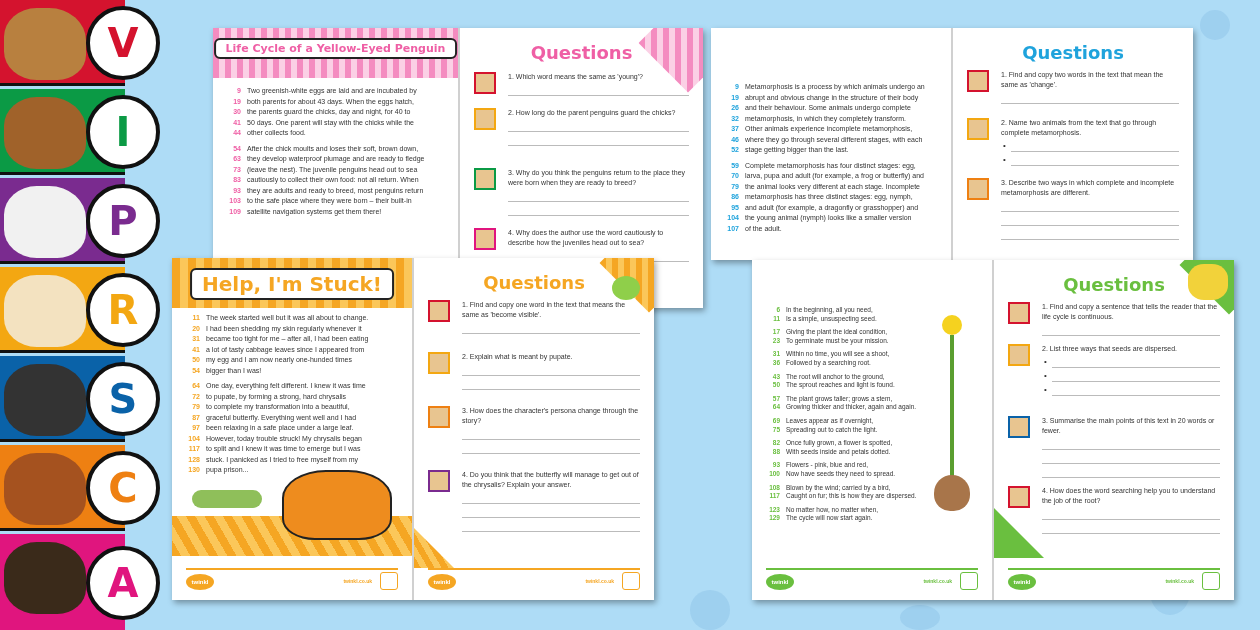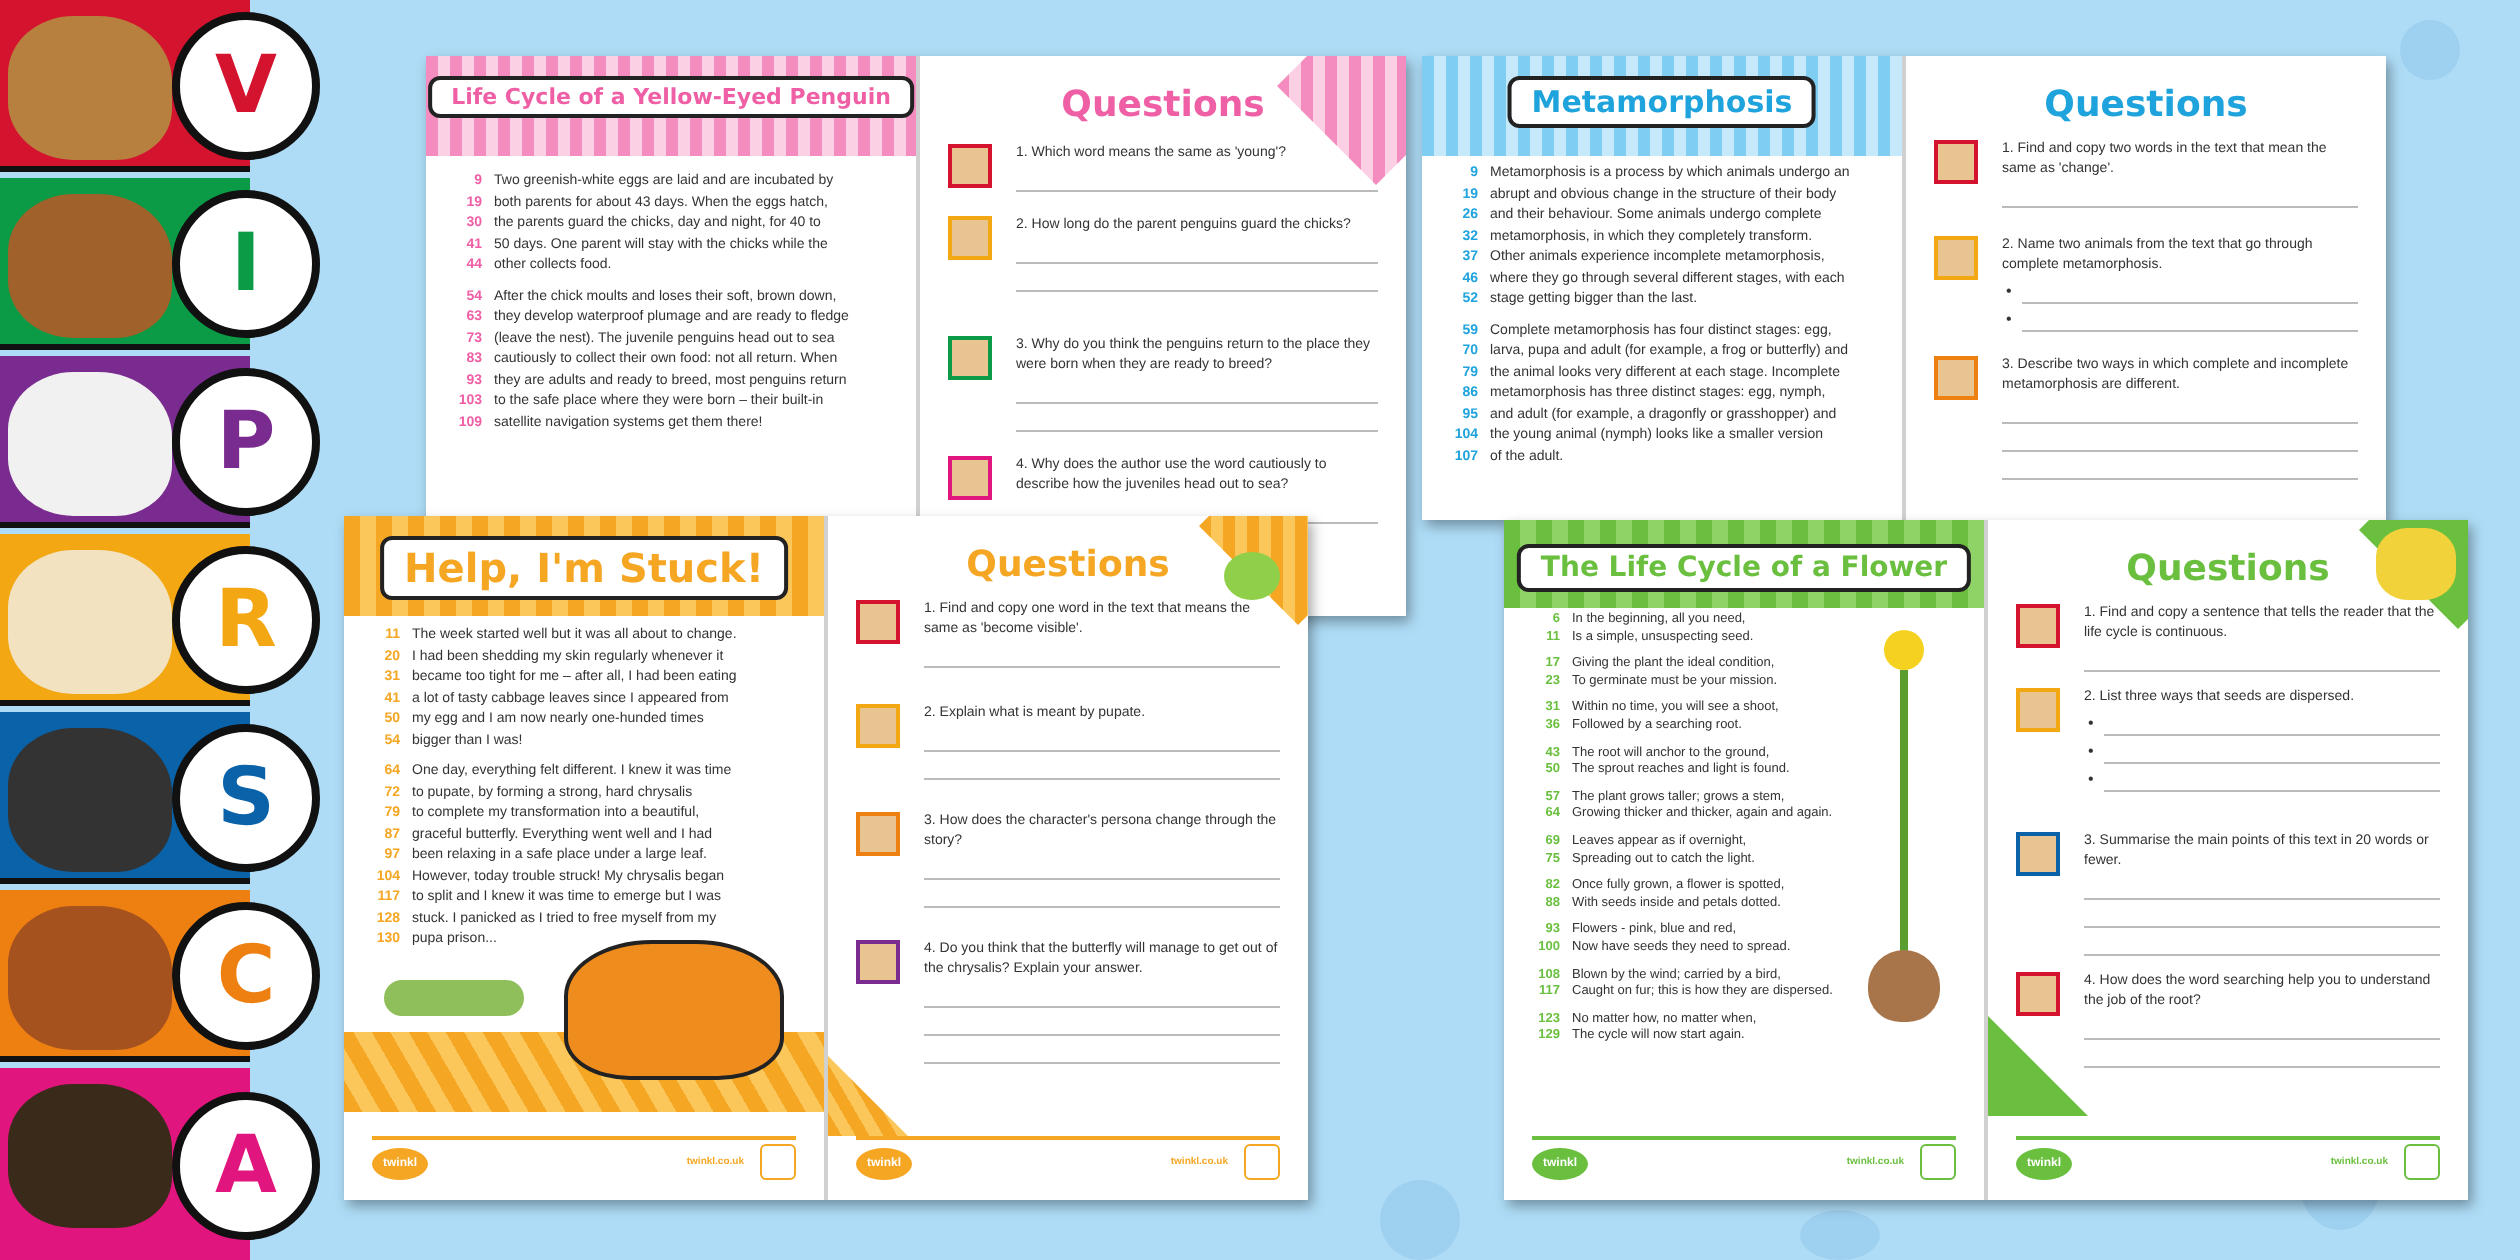--- a/index.html
+++ b/index.html
@@ -157,23 +157,20 @@
           <div class="av" style="border-color: rgb(224, 21, 126);"></div>
           <div class="txt">4. Why does the author use the word cautiously to describe how the juveniles head out to sea?</div>
           <div class="line"></div>
         </div>
       </div>
   </div>
 </div>
 
 <div class="sheet" style="left:711px;top:28px;width:482px;height:232px">
   <div class="page" style="left:0;width:240px">
-    <div class="banner" style="background:repeating-linear-gradient(90deg,#7fcdf0 0 6px,#c5e9fa 6px 12px)">
-      <div class="btitle" style="color:#1fa3dc">Metamorphosis</div>
-    </div>
     <div class="body" style="top:54px" id="meta-body">
         <div class="ln">
           <span class="n" style="color: rgb(31, 163, 220);">9</span>
           <span class="t">Metamorphosis is a process by which animals undergo an</span>
         </div>
         <div class="ln">
           <span class="n" style="color: rgb(31, 163, 220);">19</span>
           <span class="t">abrupt and obvious change in the structure of their body</span>
         </div>
         <div class="ln">
@@ -365,23 +362,20 @@
     <div class="footer" style="border-color:#f5a623">
       <div class="logo" style="background:#f5a623">twinkl</div>
       <div class="weblink" style="color:#f5a623">twinkl.co.uk</div>
       <div class="badge" style="border-color:#f5a623"></div>
     </div>
   </div>
 </div>
 
 <div class="sheet" style="left:752px;top:260px;width:482px;height:340px">
   <div class="page" style="left:0;width:240px">
-    <div class="banner" style="background:repeating-linear-gradient(90deg,#6abf3f 0 8px,#8fd366 8px 16px);height:44px">
-      <div class="btitle" style="color:#6abf3f;font-size:14px;top:12px">The Life Cycle of a Flower</div>
-    </div>
     <div class="body" style="top:46px;font-size:6.5px;line-height:8.6px;right:70px" id="flower-body">
         <div class="ln">
           <span class="n" style="color: rgb(106, 191, 63);">6</span>
           <span class="t">In the beginning, all you need,</span>
         </div>
         <div class="ln">
           <span class="n" style="color: rgb(106, 191, 63);">11</span>
           <span class="t">Is a simple, unsuspecting seed.</span>
         </div>
         <div class="gap"></div>

